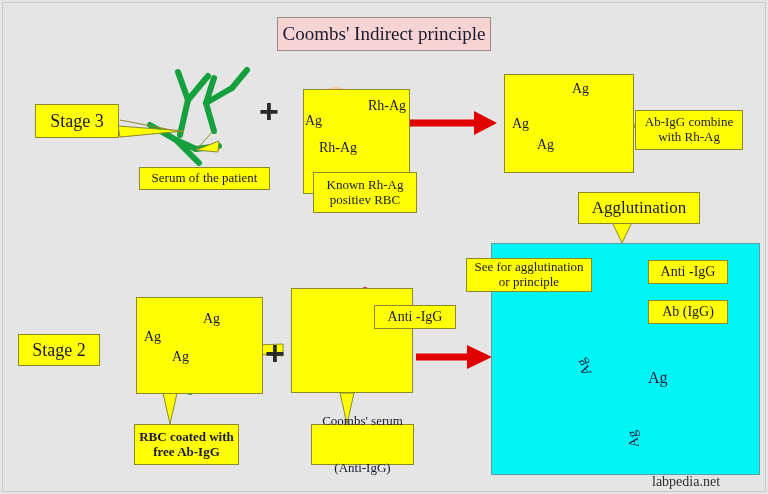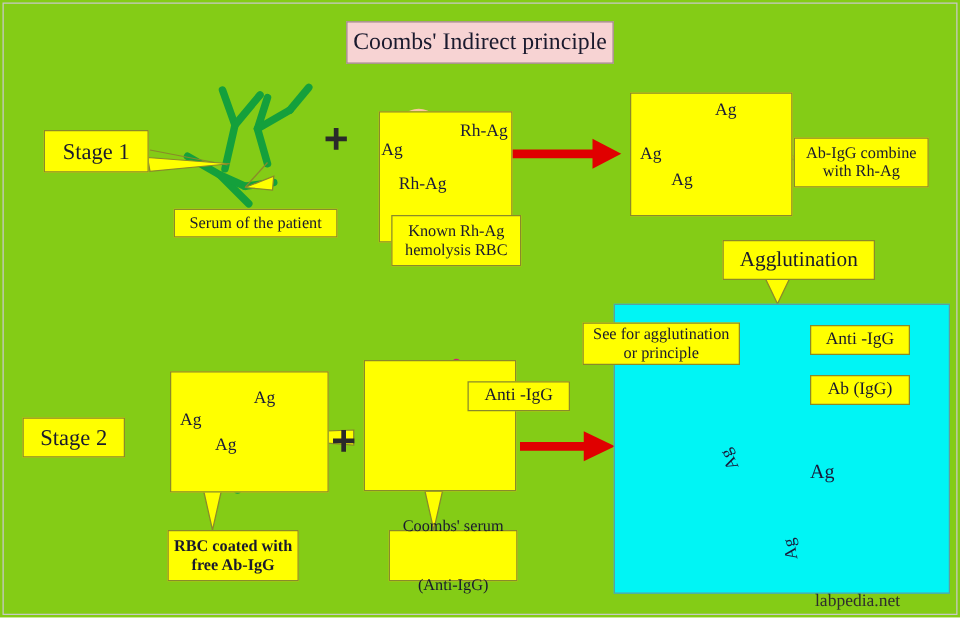--- a/index.html
+++ b/index.html
@@ -4,21 +4,21 @@
 <style>
   html, body {
     margin: 0;
     padding: 0;
     background: #ffffff;
   }
   #stage {
     position: relative;
     width: 768px;
     height: 494px;
-    background: #84cc16;
+    background: #e5e5e5;
     overflow: hidden;
     font-family: "Liberation Serif", "DejaVu Serif", serif;
   }
   #stage > svg.layer {
     position: absolute;
     left: 0; top: 0;
     width: 768px;
     height: 494px;
     pointer-events: none;
   }
@@ -269,35 +269,35 @@
       <polygon points="118,126 184,131 120,137"></polygon>
       <polygon points="196,150 219,141 218,152"></polygon>
       <polygon points="592,112 638,126 594,129"></polygon>
       <polygon points="283,344 175,348 283,356"></polygon>
       <polygon points="372,310 350,326 374,323"></polygon>
       <polygon points="628,264 608,272 628,278"></polygon>
       <polygon points="628,302 612,314 628,316"></polygon>
     </g>
   </svg>
 
-  <div class="ylabel" style="left:35px; top:104px; width:84px; height:34px; font-size:18px;">Stage 1</div>
+  <div class="ylabel" style="left:35px; top:104px; width:84px; height:34px; font-size:18px;">Stage 3</div>
 
 
   <div class="ylabel" style="left:139px; top:167px; width:131px; height:23px; font-size:13px;">Serum of the patient</div>
 
   <div class="plus" style="left:259px; top:94px;">+</div>
 
   <div class="panel" style="left:303px; top:89px; width:107px; height:105px;"></div>
   <div class="agtext" style="left:305px; top:114px; font-size:14px;">Ag</div>
   <div class="agtext" style="left:368px; top:99px; font-size:14px;">Rh-Ag</div>
   <div class="agtext" style="left:319px; top:141px; font-size:14px;">Rh-Ag</div>
 
   <div class="ylabel" style="left:313px; top:172px; width:104px; height:41px; font-size:13px; flex-direction:column;">
     <span>Known Rh-Ag</span>
-    <span>hemolysis RBC</span>
+    <span>positiev RBC</span>
   </div>
 
   <div class="panel" style="left:504px; top:74px; width:130px; height:99px;"></div>
   <div class="agtext" style="left:572px; top:82px; font-size:14px;">Ag</div>
   <div class="agtext" style="left:512px; top:117px; font-size:14px;">Ag</div>
   <div class="agtext" style="left:537px; top:138px; font-size:14px;">Ag</div>
 
   <div class="ylabel" style="left:635px; top:110px; width:108px; height:40px; font-size:13px; flex-direction:column;">
     <span>Ab-IgG combine</span>
     <span>with Rh-Ag</span>

